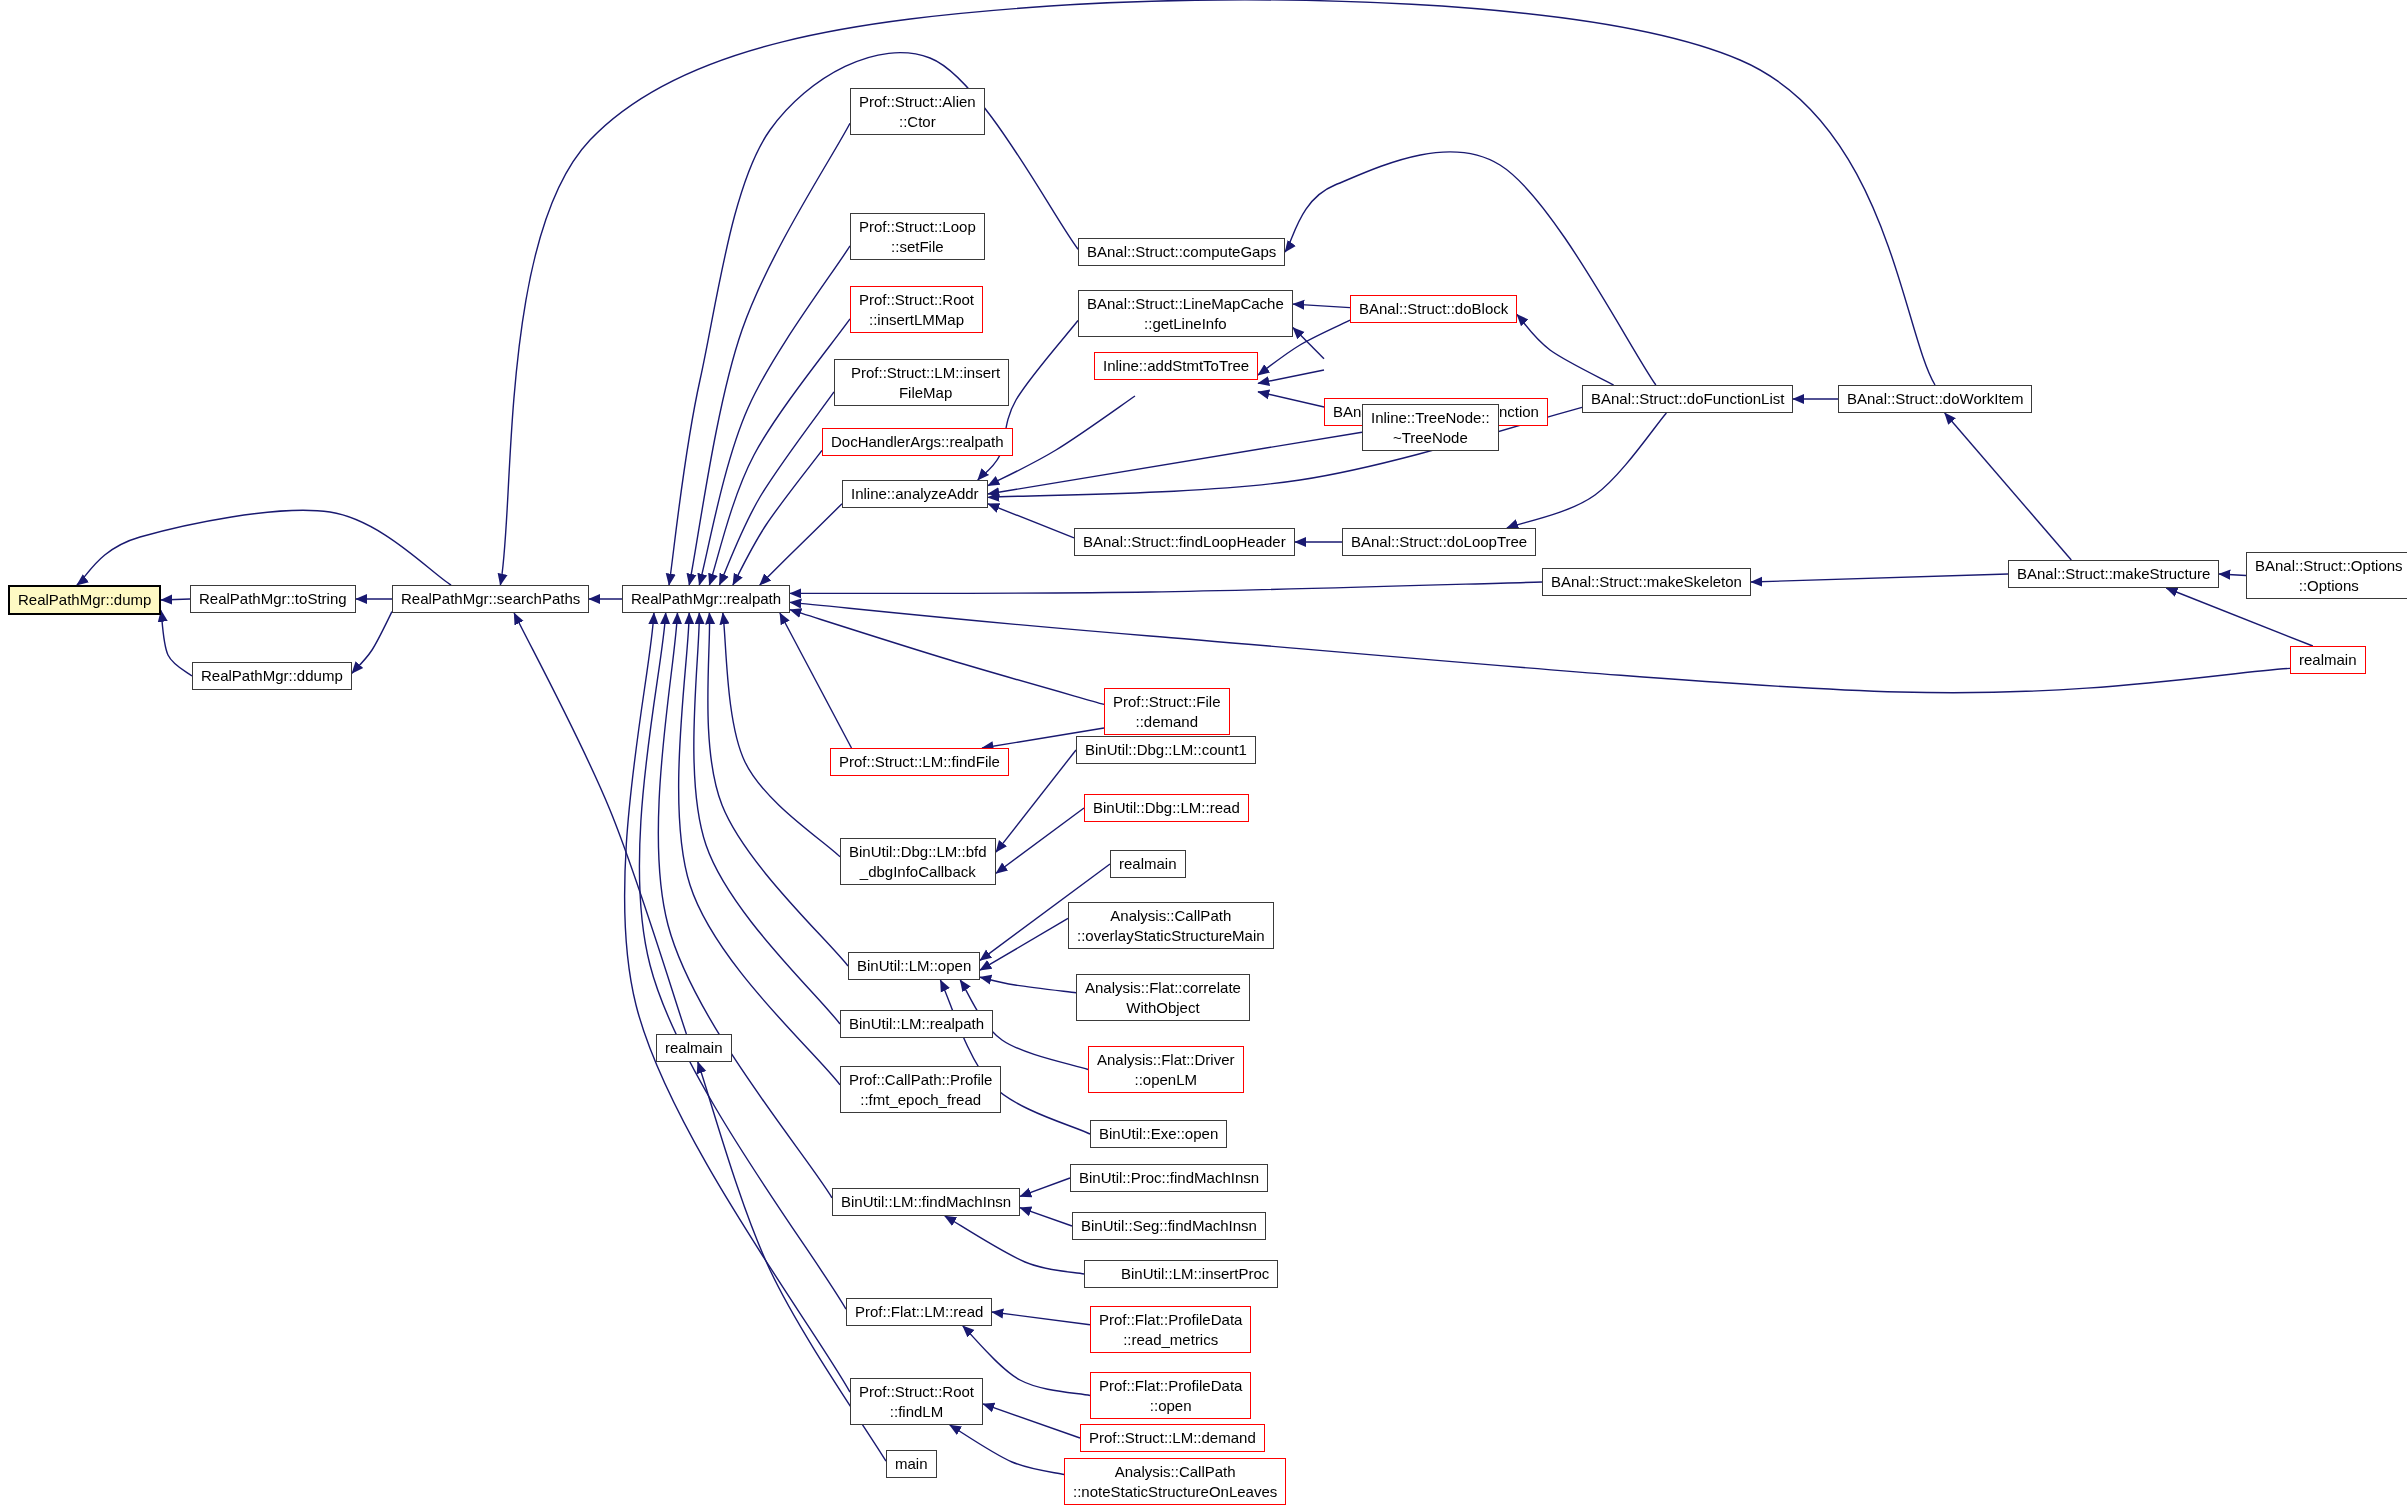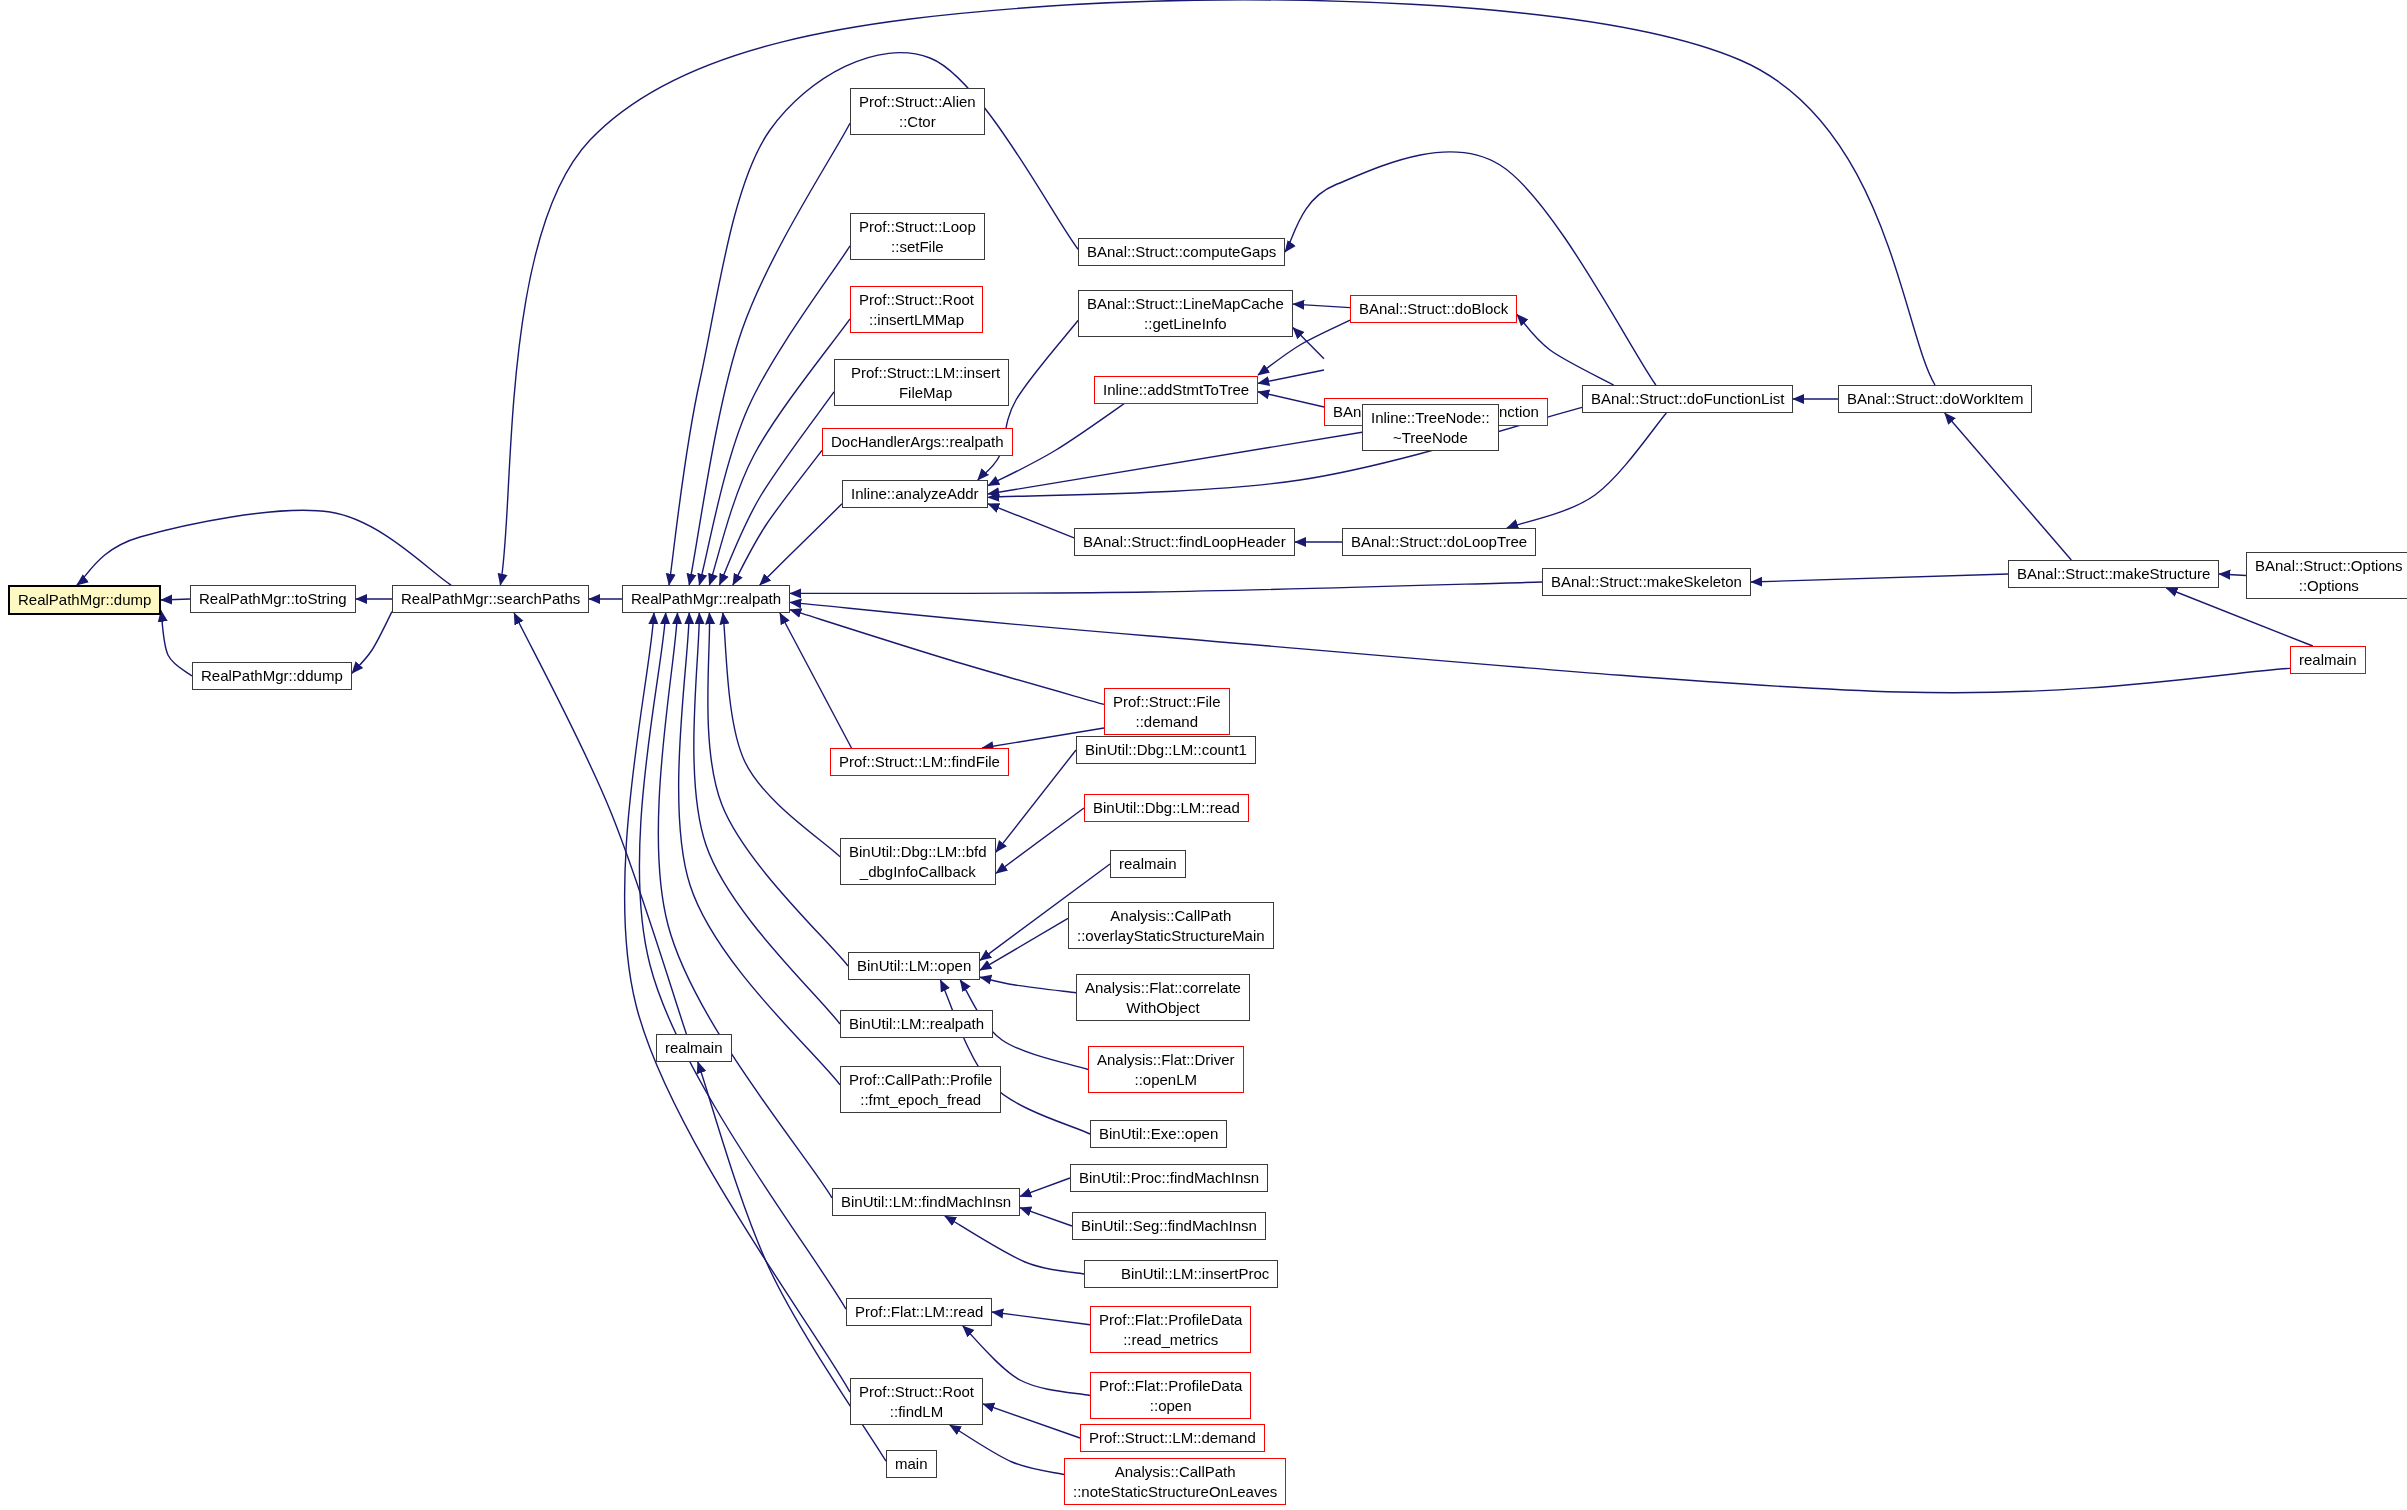--- a/index.html
+++ b/index.html
@@ -125,21 +125,21 @@
     <div class="node" style="left: 842px; top: 480px;">
       <div>Inline::analyzeAddr</div>
     </div>
     <div class="node" style="left: 1078px; top: 238px;">
       <div>BAnal::Struct::computeGaps</div>
     </div>
     <div class="node" style="left: 1078px; top: 290px;">
       <div>BAnal::Struct::LineMapCache</div>
       <div>::getLineInfo</div>
     </div>
-    <div class="node red" style="left: 1094px; top: 376px;">
+    <div class="node red" style="left: 1094px; top: 352px;">
       <div>Inline::addStmtToTree</div>
     </div>
     <div class="node red" style="left: 1350px; top: 295px;">
       <div>BAnal::Struct::doBlock</div>
     </div>
     <div class="node red" style="left: 1324px; top: 366px; margin-top: 32px;">
       <div>BAnal::Struct::doCudaFunction</div>
     </div>
     <div class="node" style="left: 1362px; top: 404px;">
       <div>Inline::TreeNode::</div>

